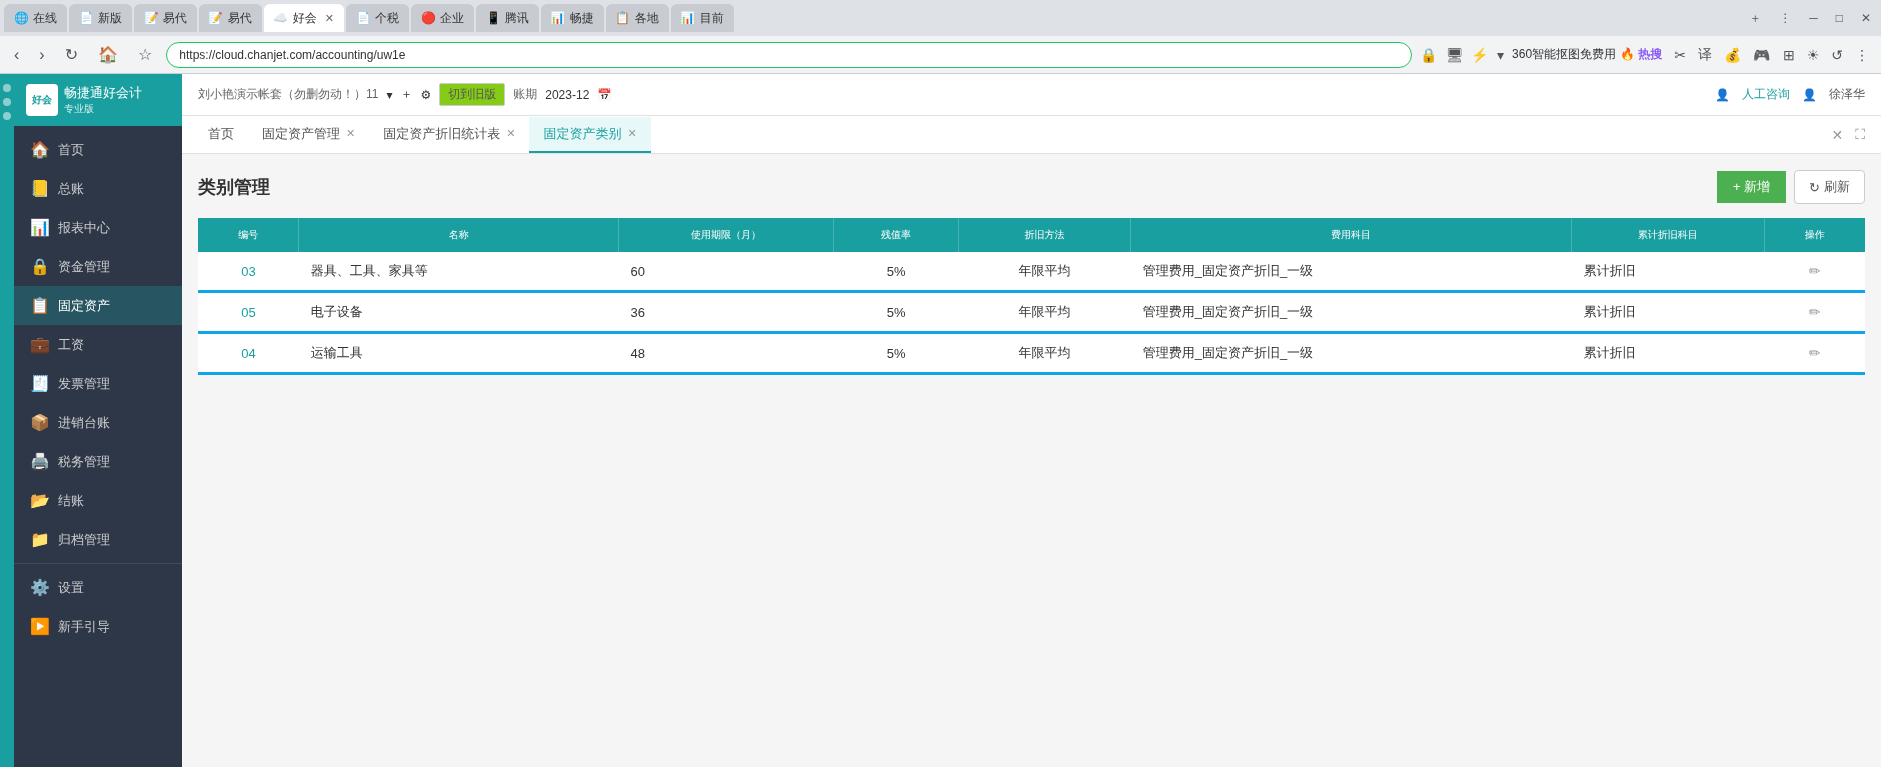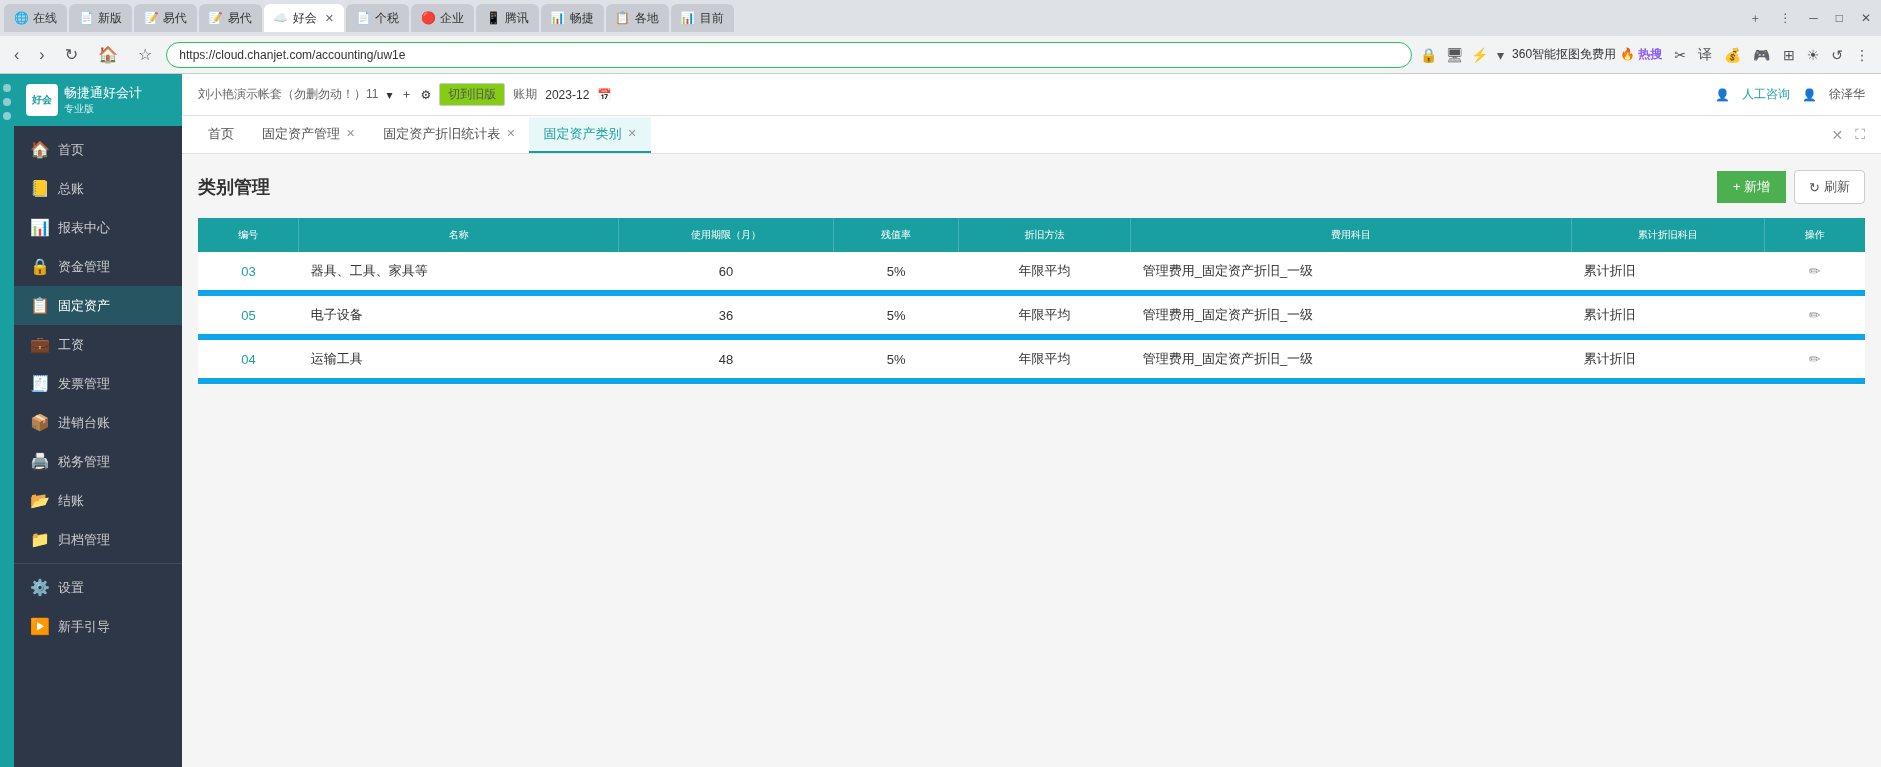--- a/index.html
+++ b/index.html
@@ -69,24 +69,24 @@
     .page-title { font-size: 18px; font-weight: bold; color: #333; }
     .page-actions { display: flex; align-items: center; gap: 8px; }
     .btn-primary { background: #4CAF50; color: #fff; border: none; padding: 7px 16px; border-radius: 0; cursor: pointer; font-size: 13px; display: flex; align-items: center; gap: 4px; }
     .btn-refresh { background: #fff; color: #555; border: 1px solid #ccc; padding: 7px 14px; border-radius: 4px; cursor: pointer; font-size: 13px; display: flex; align-items: center; gap: 4px; }
 
     
     .data-table { width: 100%; border-collapse: collapse; background: #fff; }
     .data-table thead tr { background: #1a9fa0; color: #fff; }
     .data-table thead th { padding: 10px 12px; text-align: center; font-weight: normal; font-size: 10px; border-right: 1px solid rgba(255,255,255,0.2); }
     .data-table thead th:last-child { border-right: none; }
-    .data-table tbody tr { border-bottom: 6px solid #0ea5e9; }
+    .data-table tbody tr { border-bottom: 3px solid #0ea5e9; }
     .data-table tbody td { padding: 10px 12px; color: #333; font-size: 13px; }
     .data-table tbody td.center { text-align: center; }
-    .data-table tbody td.right { text-align: center; }
+    .data-table tbody td.right { text-align: left; }
     .data-table tbody td .code-link { color: #1a9fa0; cursor: pointer; text-decoration: none; }
     .edit-icon { color: #999; cursor: pointer; font-size: 14px; }
   </style>
 </head>
 <body>
 
 <div class="browser-chrome">
 
   <div class="tab-bar">
     <div class="browser-tab">

